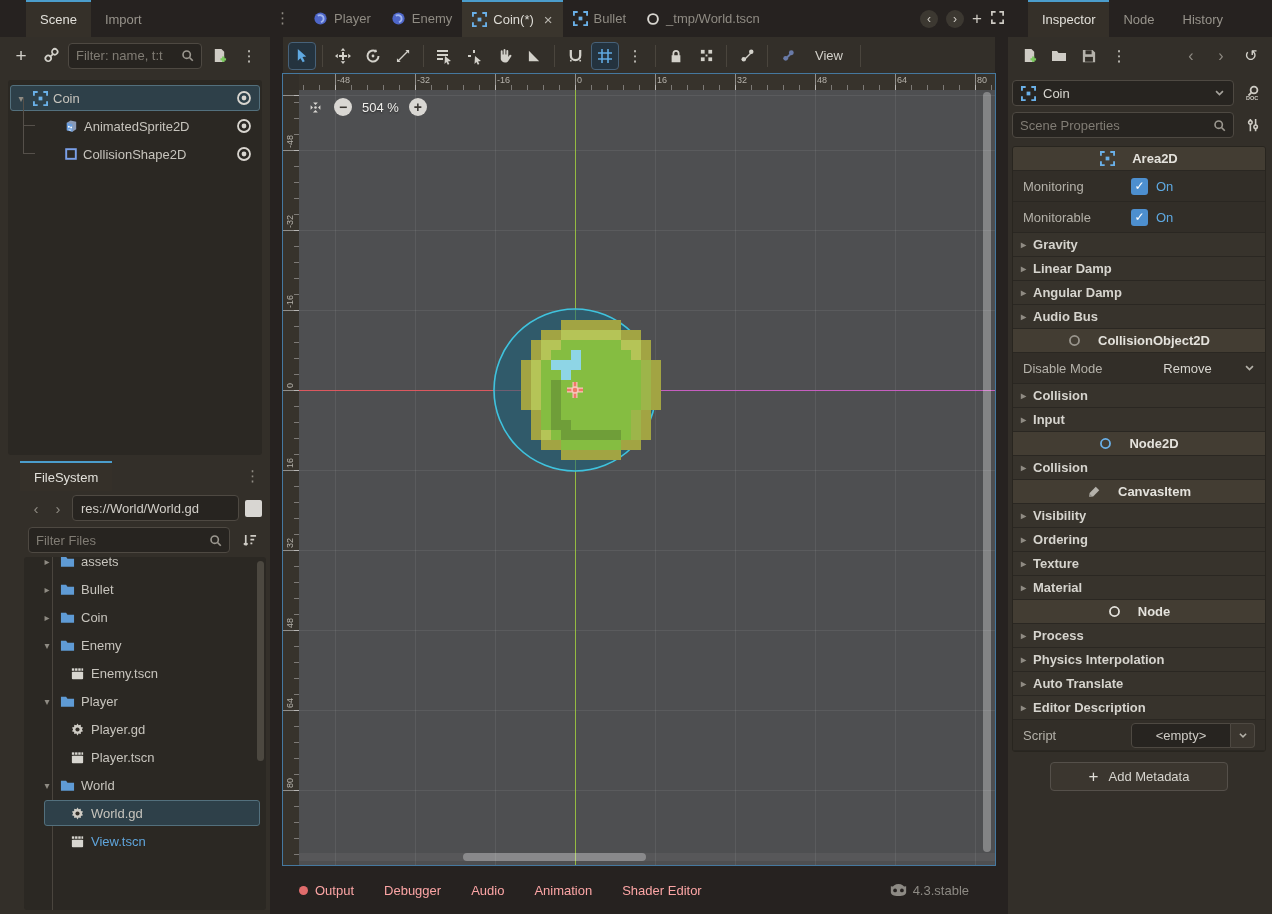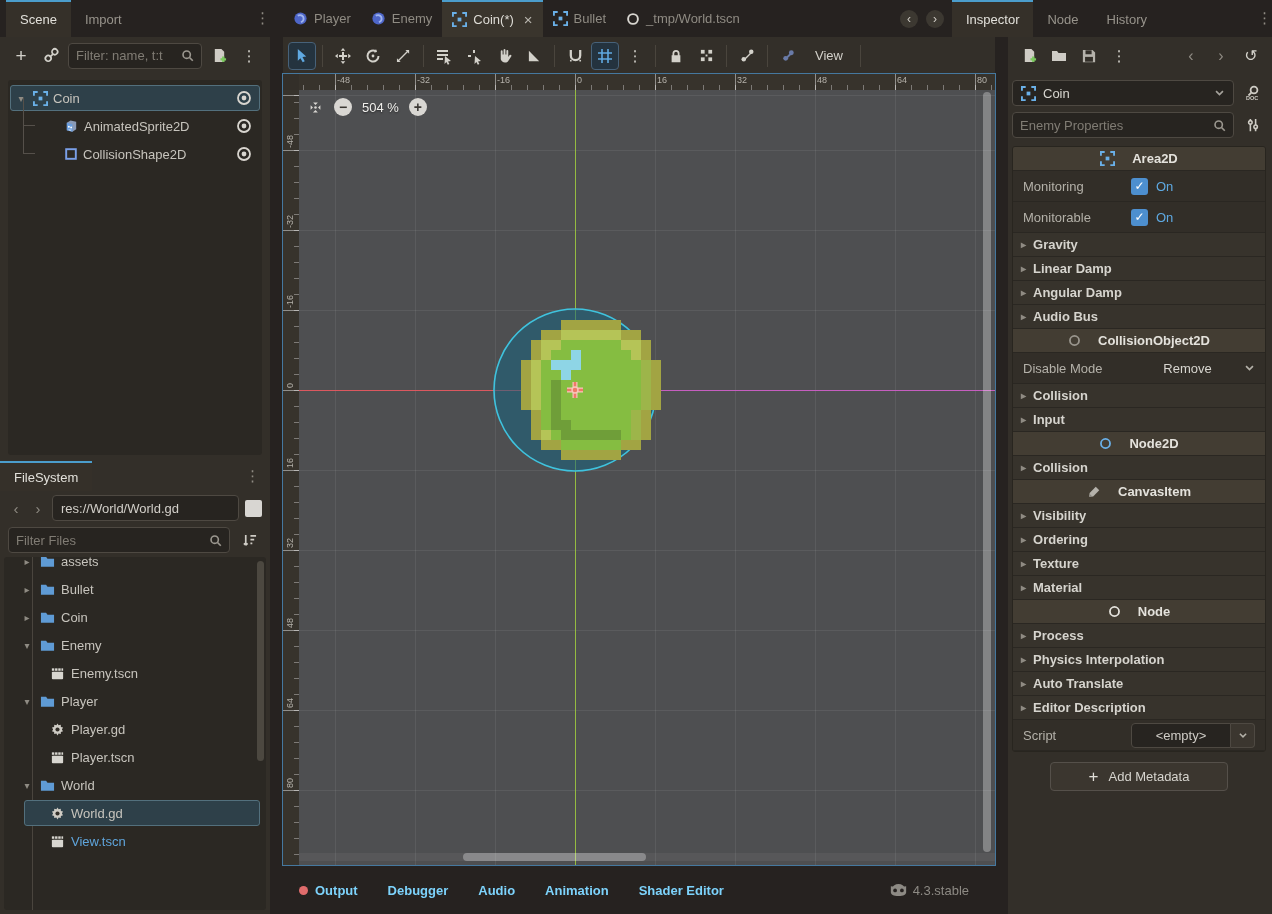--- a/index.html
+++ b/index.html
@@ -1,18 +1,18 @@
 <!DOCTYPE html>
 <html><head>
 <meta charset="utf-8">
 <style>
   * { margin:0; padding:0; box-sizing:border-box; font-family:"Liberation Sans", sans-serif; }
   html,body { width:1272px; height:914px; overflow:hidden; }
   body { background:#262220; position:relative; color:#ccc9c2; font-size:13px; }
-  .abs { position:absolute; }
+  .abs { position:absolute;padding-left:20px; }
 
   
   #topbar { left:0; top:0; width:1272px; height:37px; background:#262220; }
   .docktab { display:inline-flex; align-items:center; height:37px; padding:0 14px; color:#97938b; cursor:pointer; position:relative; }
   .docktab.active { background:#353029; color:#e2e0da; border-top:2px solid var(--accent); }
   .scenetab { display:inline-flex; align-items:center; gap:6px; height:37px; padding:0 10px; color:#8f8b83; position:relative; }
   .scenetab.active { background:#3a352d; color:#dedcd6; border-top:2px solid var(--accent); }
   .scenetab .close { color:#b9b6af; font-size:15px; margin-left:4px; }
   .tabicons { display:flex; align-items:center; gap:8px; }
   .circlebtn { width:18px; height:18px; border-radius:50%; background:#3c3831; color:#cfccc5; display:flex; align-items:center; justify-content:center; font-size:12px; }
@@ -85,21 +85,21 @@
   #zoomCtrls { position:absolute; left:8px; top:8px; display:flex; align-items:center; gap:10px; color:#e8e6e2; }
   .zoombtn { width:18px; height:18px; border-radius:50%; background:#d9d7d3; color:#3a3733; display:flex; align-items:center; justify-content:center; font-size:14px; font-weight:bold; }
   #zoomPct { font-size:13px; color:#f0efec; text-shadow:0 1px 2px rgba(0,0,0,0.5); }
   #hScroll { position:absolute; left:0; bottom:4px; width:100%; height:8px; background:rgba(255,255,255,0.05); }
   #hThumb { position:absolute; left:164px; width:183px; height:8px; background:rgba(255,255,255,0.30); border-radius:4px; }
   #vScroll { position:absolute; right:4px; top:0; width:8px; height:100%; }
   #vThumb { position:absolute; top:2px; width:8px; height:760px; background:rgba(255,255,255,0.30); border-radius:4px; }
 
   
   #bottombar { left:283px; top:866px; width:989px; height:48px; background:#262220; display:flex; align-items:center; padding:0 16px; gap:30px; }
-  .btab { display:flex; align-items:center; gap:7px; color:#7dd3fc;font-weight:bold; }
+  .btab { display:flex; align-items:center; gap:7px; color:#fca5a5; }
   .reddot { width:9px; height:9px; border-radius:50%; background:#e06c6c; }
   #version { margin-left:auto; margin-right:287px; display:flex; align-items:center; gap:6px; color:#8d8a84; }
 
   
   #inspector { left:1008px; top:74px; width:264px; height:840px; background:#332f29; padding:4px 2px 0 0; }
   #nodeSelRow { display:flex; align-items:center; gap:6px; padding:2px 4px 4px; }
   #nodeSelect { flex:1; height:26px; background:#272420; border:1px solid #4e4942; border-radius:4px; display:flex; align-items:center; gap:7px; padding:0 8px; color:#d8d6d0; }
   #nodeSelect .chev { margin-left:auto; color:#a5a29b; }
   #inspRows { margin:4px 4px 0; border:1px solid #28251f; border-radius:3px; overflow:hidden; }
   .iclass { height:24px; background:#433d33; display:flex; align-items:center; justify-content:center; gap:17px; font-weight:bold; color:#e4e2dc; border-bottom:1px solid #2a2722; }
@@ -179,21 +179,21 @@
       </div>
     </div>
   <div class="abs tabicons" style="left:900px;top:9px">
     <div class="circlebtn">‹</div>
     <div class="circlebtn">›</div>
     <div style="color:#cfccc5;font-size:17px">+</div>
     <div><svg width="15" height="15" viewBox="0 0 16 16" fill="none" stroke="#cfccc5" stroke-width="1.8">
           <path d="M2 6V2h4M10 2h4v4M14 10v4h-4M6 14H2v-4"></path>
         </svg></div>
   </div>
-  <div class="abs" style="left:952px;top:0" id="dockTabsR"><div class="docktab active">Inspector</div><div class="docktab">Node</div><div class="docktab">History</div></div>
+  <div class="abs" style="left:1008px;top:0" id="dockTabsR"><div class="docktab active">Inspector</div><div class="docktab">Node</div><div class="docktab">History</div></div>
   <div class="abs dots" style="left:1257px;top:9px">⋮</div>
 </div>
 
 <div class="abs toolbar" id="toolbarL">
   <div class="tbtn" style="font-size:19px">+</div>
   <div class="tbtn">
     <svg width="15" height="15" viewBox="0 0 16 16" fill="none" stroke="currentColor" stroke-width="1.8">
         <path d="M6.5 9.5l3-3"></path>
         <rect x="1.5" y="8" width="6" height="6" rx="3" transform="rotate(-45 4.5 11)"></rect>
         <rect x="8.5" y="1" width="6" height="6" rx="3" transform="rotate(-45 11.5 4)"></rect>
@@ -829,21 +829,21 @@
     <div class="tbtn">
       <svg width="16" height="16" viewBox="0 0 16 16">
           <circle cx="9" cy="5" r="3.4" fill="none" stroke="#cfccc5" stroke-width="1.8"></circle>
           <path d="M6.3 7.7L3.5 10.5" stroke="#cfccc5" stroke-width="1.8"></path>
           <text x="1" y="15" font-size="5.5" font-weight="bold" fill="#cfccc5">DOC</text>
         </svg>
     </div>
   </div>
   <div id="nodeSelRow">
     <div class="inputbox" style="flex:1">
-      <span class="ph">Enemy Properties</span>
+      <span class="ph">Scene Properties</span>
       <svg width="13" height="13" viewBox="0 0 16 16" fill="none" stroke="#9b978f" stroke-width="2">
           <circle cx="7" cy="7" r="4.5"></circle>
           <path d="M10.5 10.5L14.5 14.5"></path>
         </svg>
     </div>
     <div class="tbtn">
       <svg width="14" height="14" viewBox="0 0 16 16" stroke="#cfccc5" stroke-width="1.8" fill="none">
           <path d="M5 1v14M11 1v14"></path>
           <circle cx="5" cy="5" r="2" fill="#332f29"></circle>
           <circle cx="11" cy="10" r="2" fill="#332f29"></circle>

